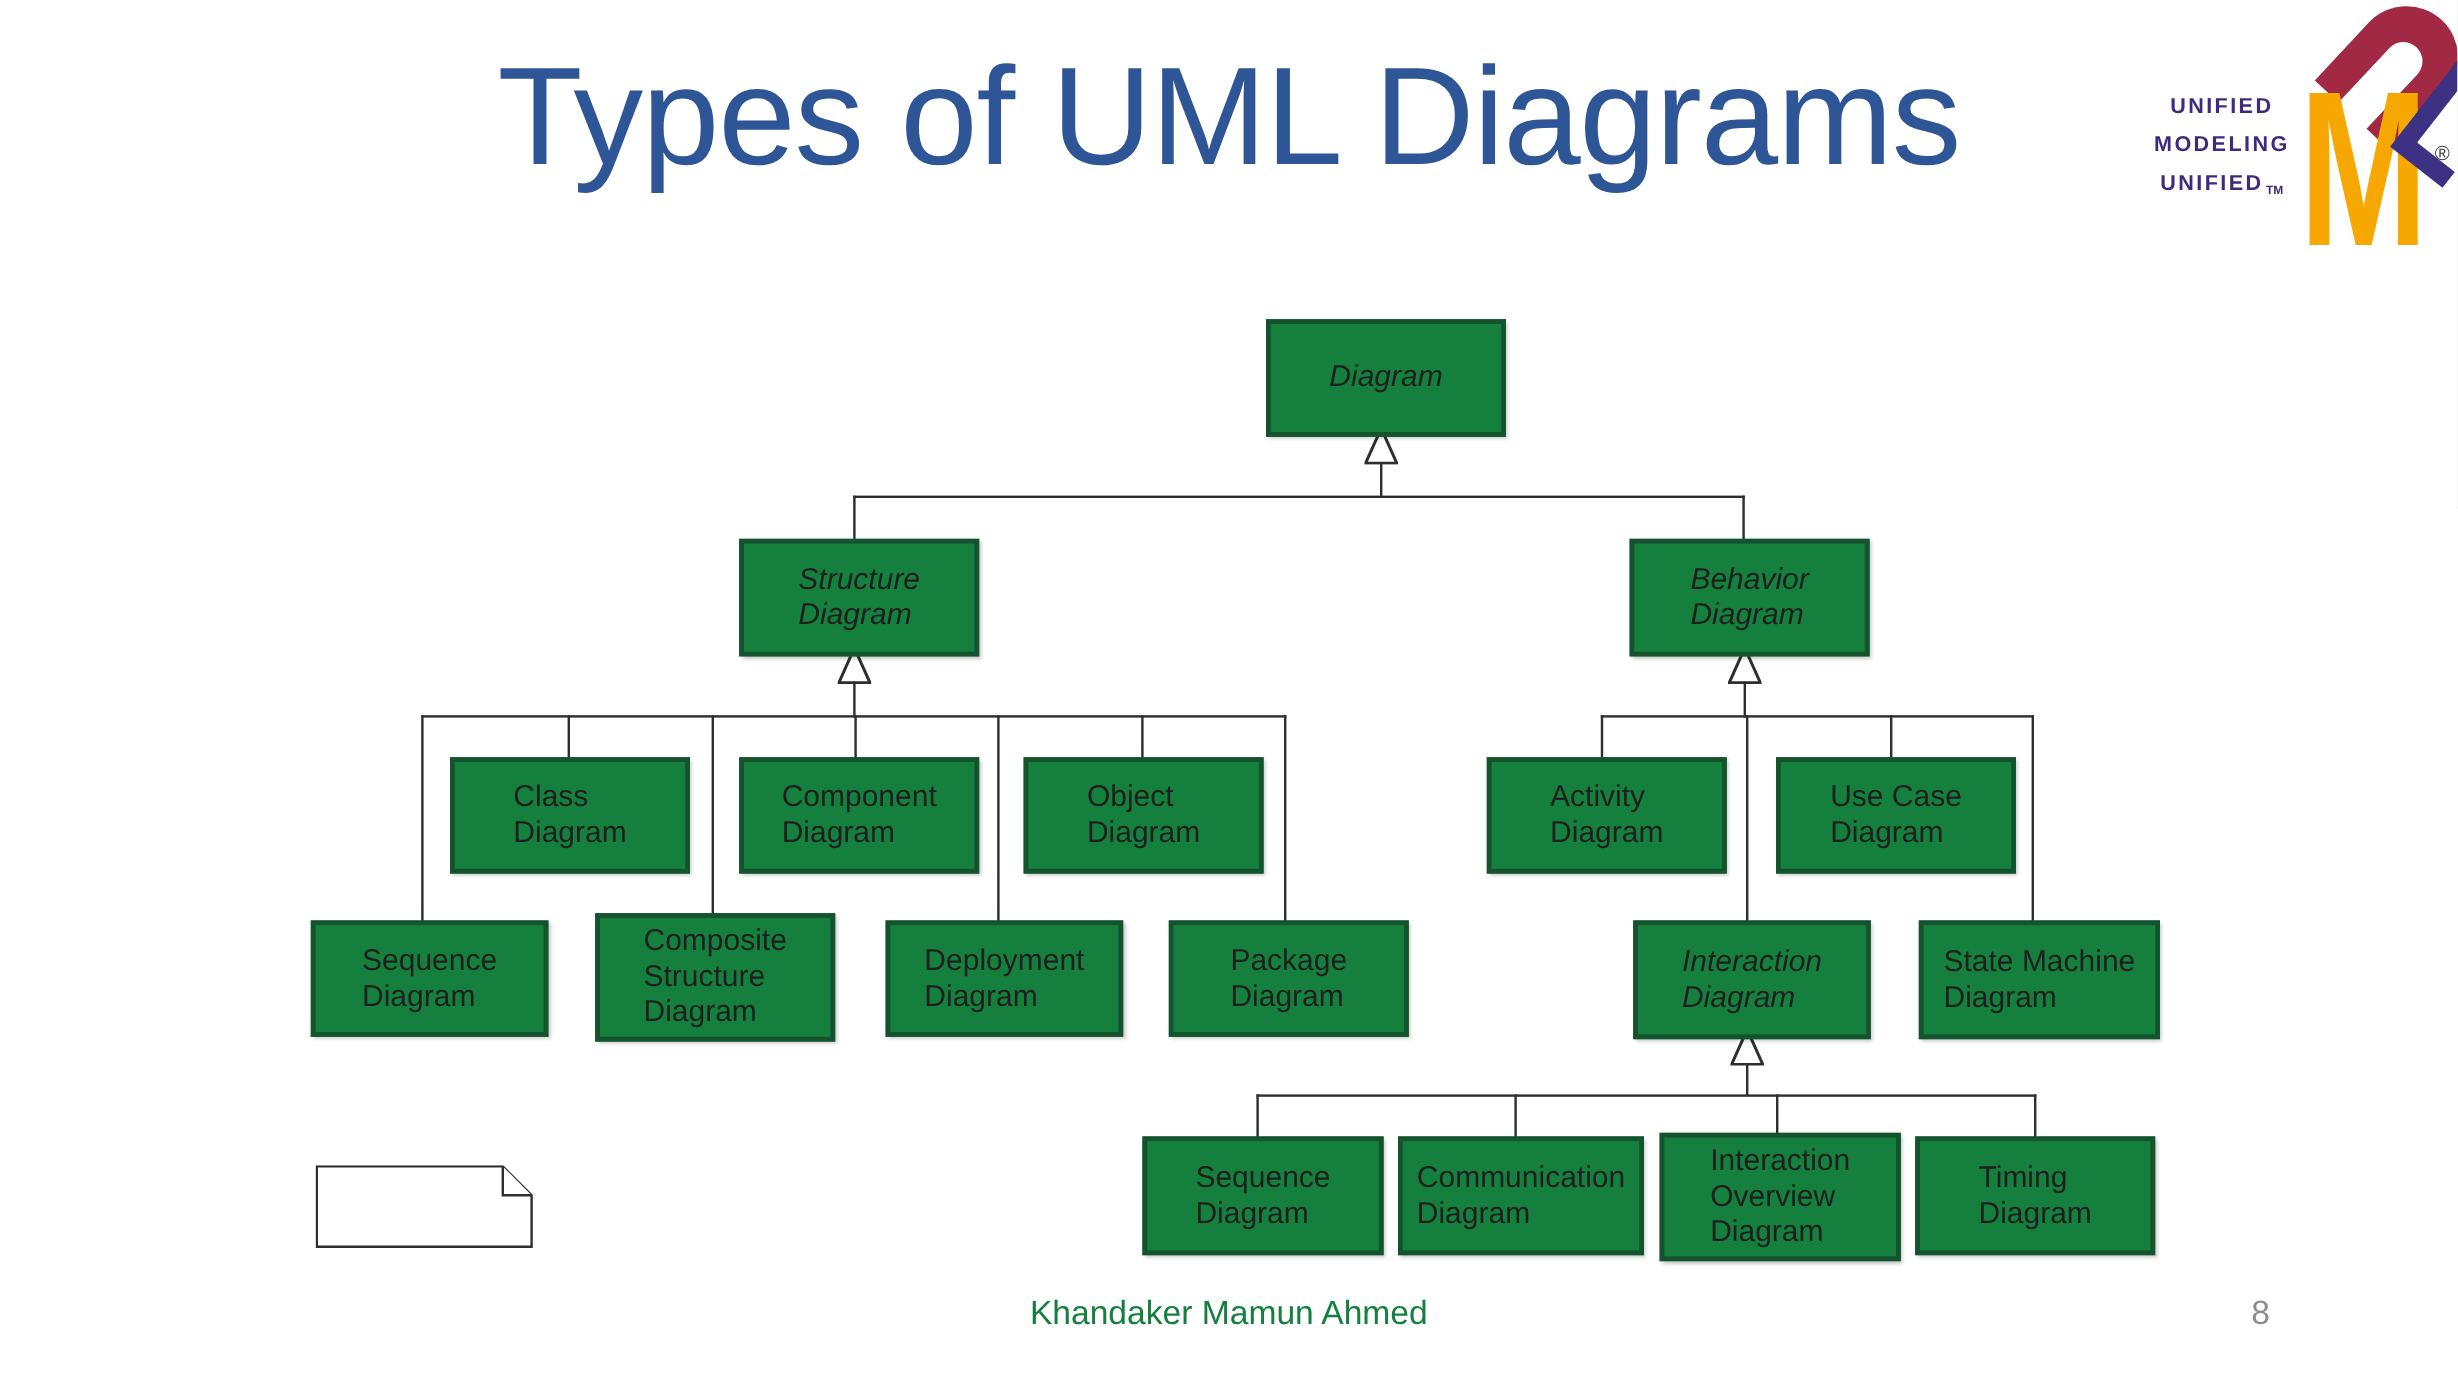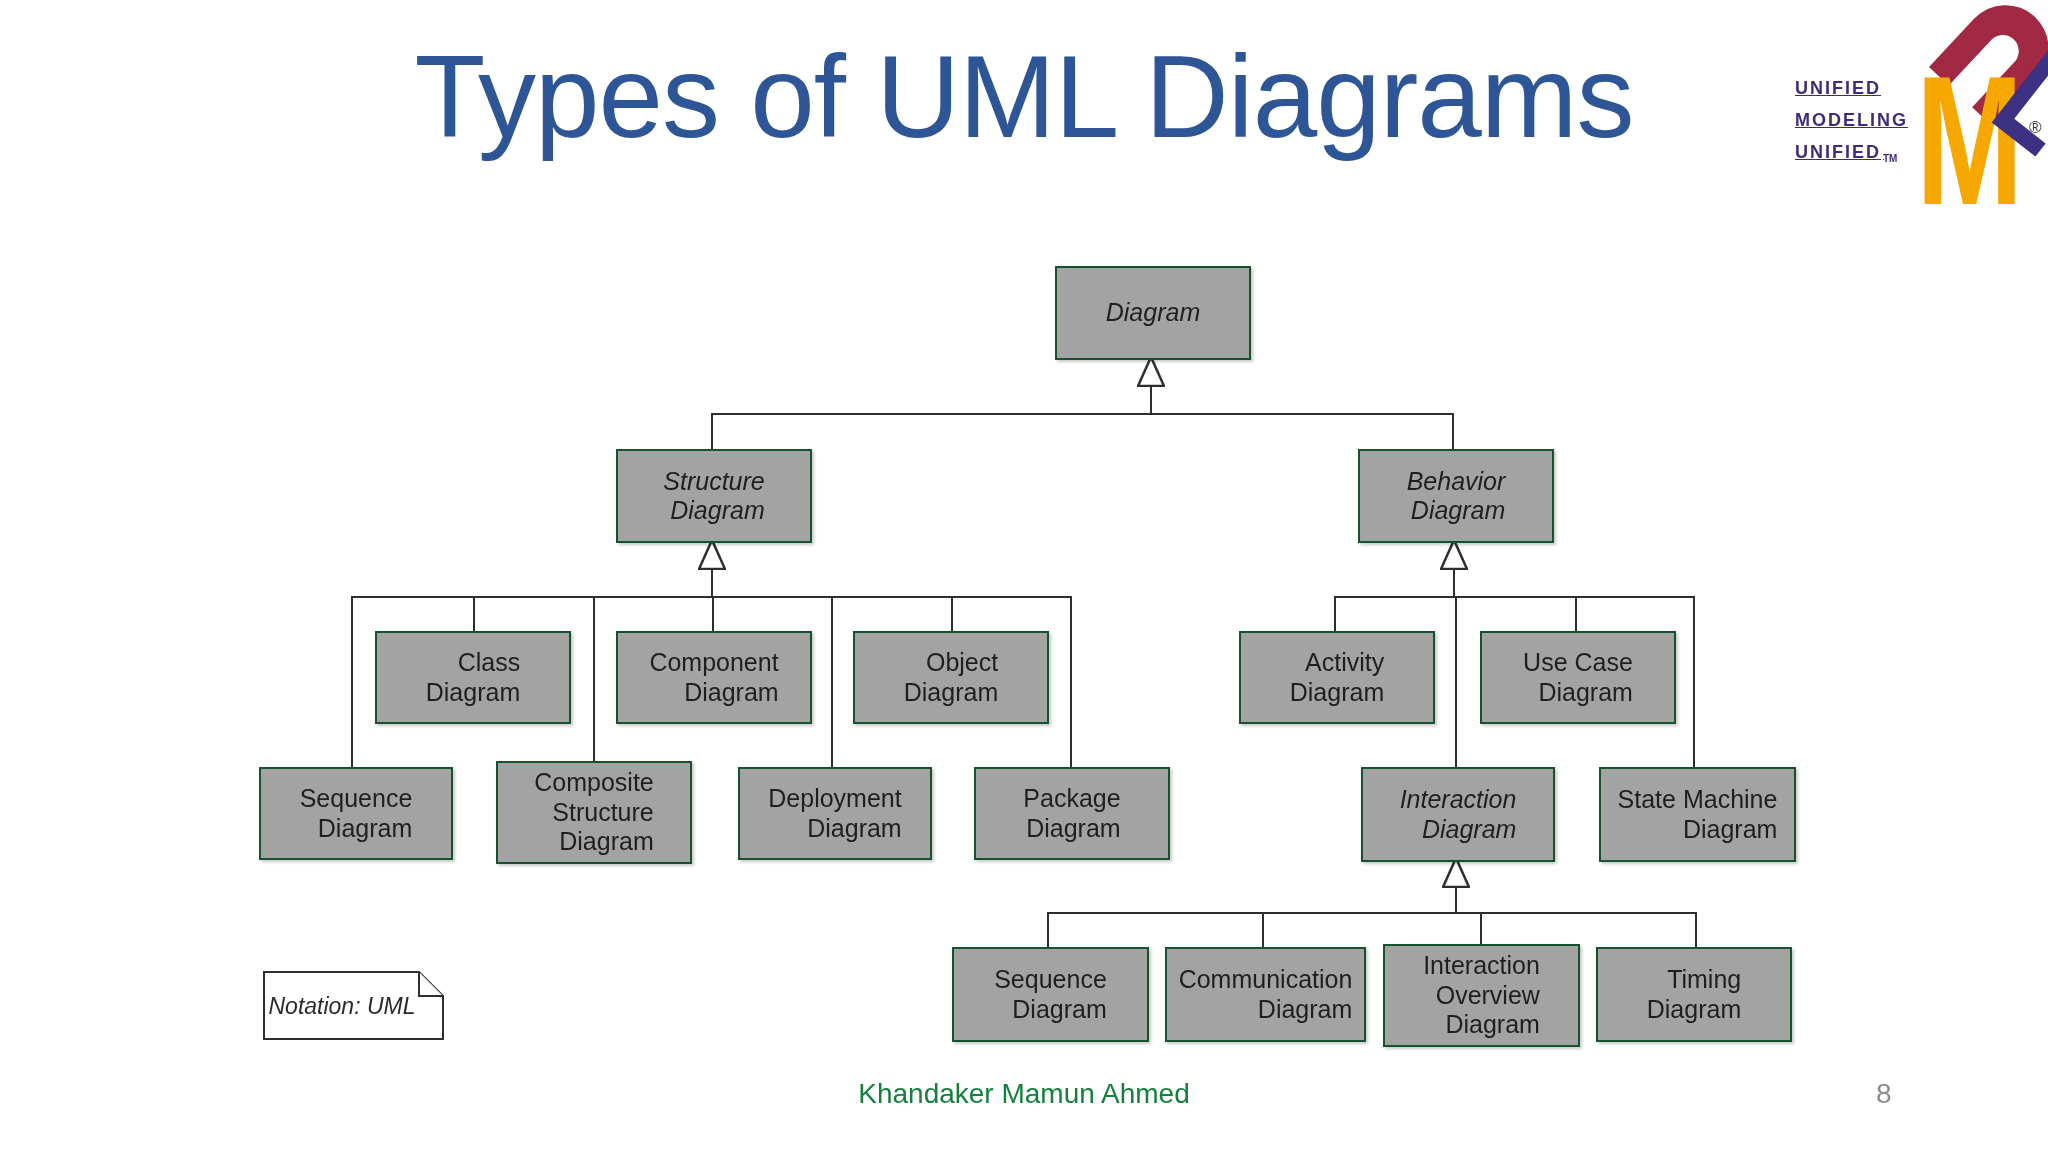--- a/index.html
+++ b/index.html
@@ -6,30 +6,30 @@
   .slide {
     position:relative; width:2048px; height:1152px; background:#ffffff;
     overflow:hidden; font-family:"Liberation Sans", sans-serif;
   }
   .title {
     position:absolute; left:50%; top:30px; transform:translateX(-50%);
     font-size:116px; font-weight:400; color:#2e5697; white-space:nowrap;
     letter-spacing:-1px;
   }
   
-  .logo-text { position:absolute; right:140px; top:72px; text-align:left;
+  .logo-text { position:absolute; right:140px; top:72px; text-align:center;
     color:#3f2a7e; font-weight:700; font-size:18px; line-height:32px;
-    letter-spacing:2px;text-decoration:underline; }
+    letter-spacing:2px; }
   .logo-text .tm { font-size:10px; letter-spacing:0; vertical-align:-4px; margin-left:2px; color:#3f2a7e; }
   .logo-cube { position:absolute; left:1908px; top:0px; }
   .logo-reg { position:absolute; left:2029px; top:118px; font-size:17px; color:#3a3a3a; }
   
   .node {
-    position:absolute; border:2px solid #14532d; background:#a3a3a3;
-    display:flex; align-items:center; justify-content:center; text-align:right;
+    position:absolute; border:4px solid #14532d; background:#15803d;
+    display:flex; align-items:center; justify-content:center; text-align:left;
     font-size:25px; line-height:1.18; color:#1f1f1f; white-space:pre-line;
     box-shadow:2px 2px 3px rgba(0,0,0,0.22);
   }
   .node.abstract { font-style:italic; }
   
   .hline, .vline { position:absolute; background:#2e2e2e; }
   .hline { height:2px; }
   .vline { width:2px; }
   .tri { position:absolute; width:28px; height:31px; }
   
@@ -145,18 +145,17 @@
   <div class="node" style="left:1383px;top:944px;width:193px;height:99px">Interaction
 Overview
 Diagram</div>
   <div class="node" style="left:1596px;top:947px;width:192px;height:91px">Timing
 Diagram</div>
 
   <svg class="note" width="182" height="70" viewBox="0 0 182 70">
     <path d="M1,1 L156,1 L180,25 L180,68 L1,68 Z" fill="#ffffff" stroke="#2e2e2e" stroke-width="2"></path>
     <path d="M156,1 L156,25 L180,25" fill="#ffffff" stroke="#2e2e2e" stroke-width="2"></path>
   </svg>
-  <div class="note-label">Notation: UML</div>
 
   <div class="footer-author">Khandaker Mamun Ahmed</div>
   <div class="footer-page">8</div>
 
 </div>
 
 </body></html>

